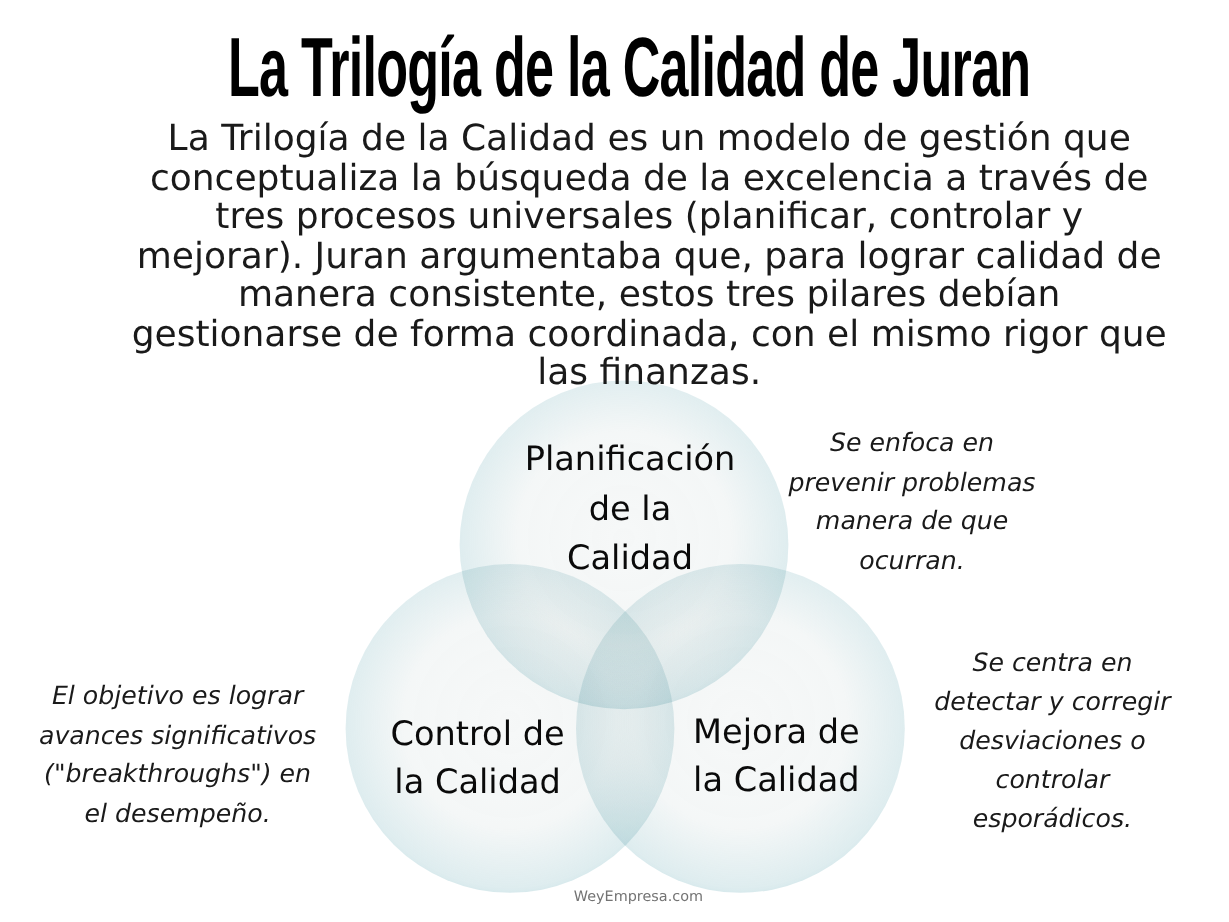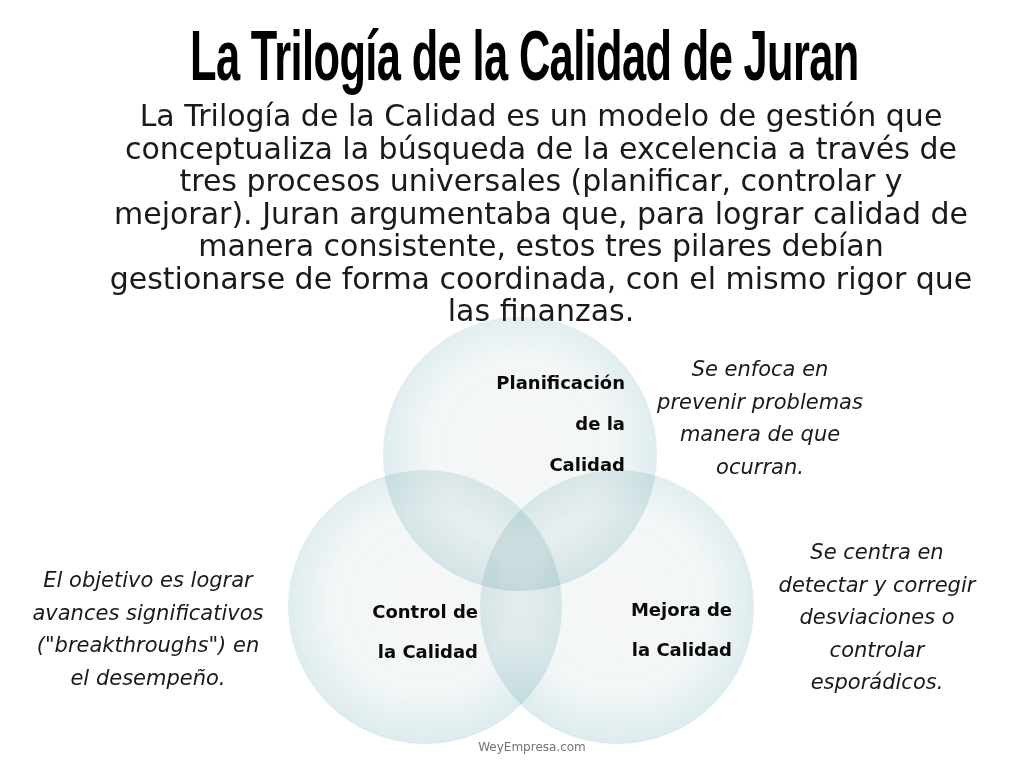--- a/index.html
+++ b/index.html
@@ -57,24 +57,24 @@
       rgba(108,180,192,0.85) 96%,
       rgba(108,180,192,0.0) 100%);
     mix-blend-mode: multiply;
   }
   .circle.top { left: 383px; top: 317px; }
   .circle.left { left: 288px; top: 470px; }
   .circle.right { left: 480px; top: 470px; }
 
   .label {
     position: absolute;
-    text-align: right;
+    text-align: center;
     font-family: "DejaVu Sans", sans-serif;
-    font-weight: bold;
-    font-size: 18px;
+    font-weight: normal;
+    font-size: 28px;
     color: #0a0a0a;
   }
   .label.top {
     left: 425px;
     top: 362px;
     width: 200px;
     line-height: 41px;
   }
   .label.left {
     left: 318px;

